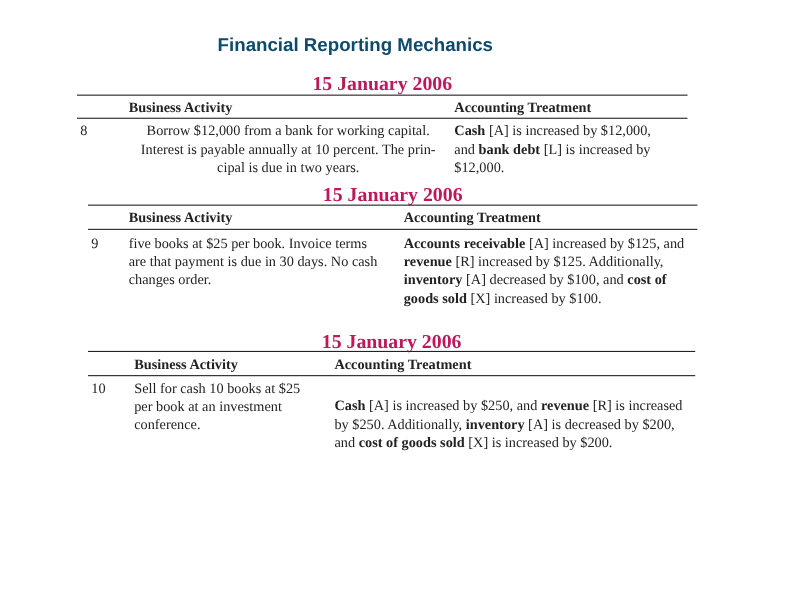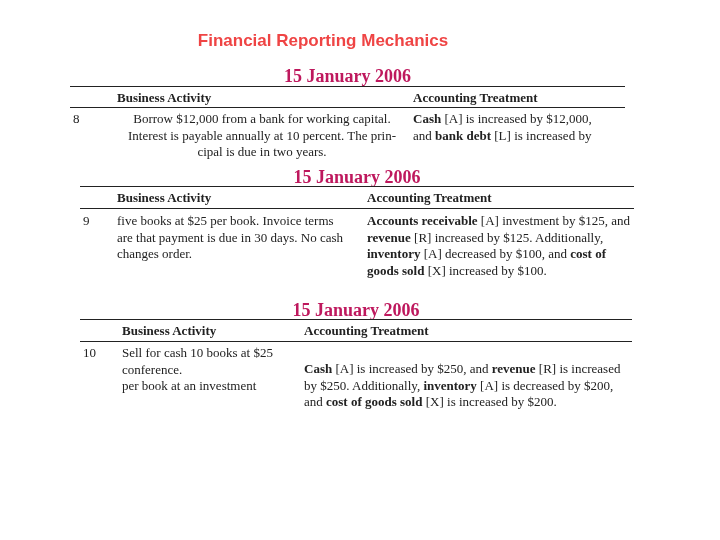--- a/index.html
+++ b/index.html
@@ -1,17 +1,17 @@
 <!DOCTYPE html>
 <html><head>
   <meta charset="utf-8">
   <style>
     html, body { margin: 0; padding: 0; background: #ffffff; }
     body { width: 720px; height: 540px; position: relative; overflow: hidden; font-family: "Liberation Serif", serif; color: #222; }
-    .title { position: absolute; left: 0; top: 31px; width: 646px; text-align: center; font-family: "Liberation Sans", sans-serif; font-weight: bold; font-size: 17px; color: #ef4444; }
+    .title { position: absolute; left: 0; top: 31px; width: 646px; text-align: center; font-family: "Liberation Sans", sans-serif; font-weight: bold; font-size: 17px; color: #0c4a6e; }
     .block { position: absolute; }
     .date { position: absolute; left: 0; right: 0; text-align: center; font-weight: bold; font-size: 18px; color: #be185d; }
     .rule { position: absolute; left: 0; right: 0; height: 0; border-top: 1.3px solid #222; }
     .hdr { position: absolute; font-weight: bold; font-size: 13px; color: #222; }
     .num { position: absolute; font-size: 13px; color: #222; }
     .cell { position: absolute; font-size: 13px; line-height: 16.5px; color: #222; }
     .cell b { font-weight: bold; }
   </style>
 </head>
 <body>
@@ -26,53 +26,54 @@
   <div class="rule" style="top:43px;"></div>
   <div class="num" style="left:3px; top:47px;">8</div>
   <div class="cell" style="left:47px; top:47px; width:290px;text-align:center;">
     <div>Borrow $12,000 from a bank for working capital.</div>
     <div>Interest is payable annually at 10 percent. The prin-</div>
     <div>cipal is due in two years.</div>
   </div>
   <div class="cell" style="left:343px; top:47px; width:210px;">
     <div><b>Cash</b><span> [A] is increased by $12,000,</span></div>
     <div><span>and </span><b>bank debt</b><span> [L] is increased by</span></div>
+    <div>$12,000.</div>
   </div>
 </div>
 
 <div class="block" style="left:80px; top:165px; width:554px; height:120px;">
   <div class="date" style="top:2px;">15 January 2006</div>
   <div class="rule" style="top:21px;"></div>
   <div class="hdr" style="left:37px; top:25px;">Business Activity</div>
   <div class="hdr" style="left:287px; top:25px;">Accounting Treatment</div>
   <div class="rule" style="top:43px;"></div>
   <div class="num" style="left:3px; top:48px;">9</div>
   <div class="cell" style="left:37px; top:48px; width:245px;">
     <div>five books at $25 per book. Invoice terms</div>
     <div>are that payment is due in 30 days. No cash</div>
     <div>changes order.</div>
   </div>
   <div class="cell" style="left:287px; top:48px; width:267px;">
-    <div><b>Accounts receivable</b><span> [A] investment by $125, and</span></div>
+    <div><b>Accounts receivable</b><span> [A] increased by $125, and</span></div>
     <div><b>revenue</b><span> [R] increased by $125. Additionally,</span></div>
     <div><b>inventory</b><span> [A] decreased by $100, and </span><b>cost of</b></div>
     <div><b>goods sold</b><span> [X] increased by $100.</span></div>
   </div>
 </div>
 
 <div class="block" style="left:80px; top:298px; width:552px; height:100px;">
   <div class="date" style="top:2px;">15 January 2006</div>
   <div class="rule" style="top:21px;"></div>
   <div class="hdr" style="left:42px; top:25px;">Business Activity</div>
   <div class="hdr" style="left:224px; top:25px;">Accounting Treatment</div>
   <div class="rule" style="top:43px;"></div>
   <div class="num" style="left:3px; top:47px;">10</div>
   <div class="cell" style="left:42px; top:47px; width:180px;">
     <div>Sell for cash 10 books at $25</div>
+    <div>per book at an investment</div>
     <div>conference.</div>
-    <div>per book at an investment</div>
   </div>
   <div class="cell" style="left:224px; top:63px; width:330px;">
     <div><b>Cash</b><span> [A] is increased by $250, and </span><b>revenue</b><span> [R] is increased</span></div>
     <div><span>by $250. Additionally, </span><b>inventory</b><span> [A] is decreased by $200,</span></div>
     <div><span>and </span><b>cost of goods sold</b><span> [X] is increased by $200.</span></div>
   </div>
 </div>
 
 </body></html>

